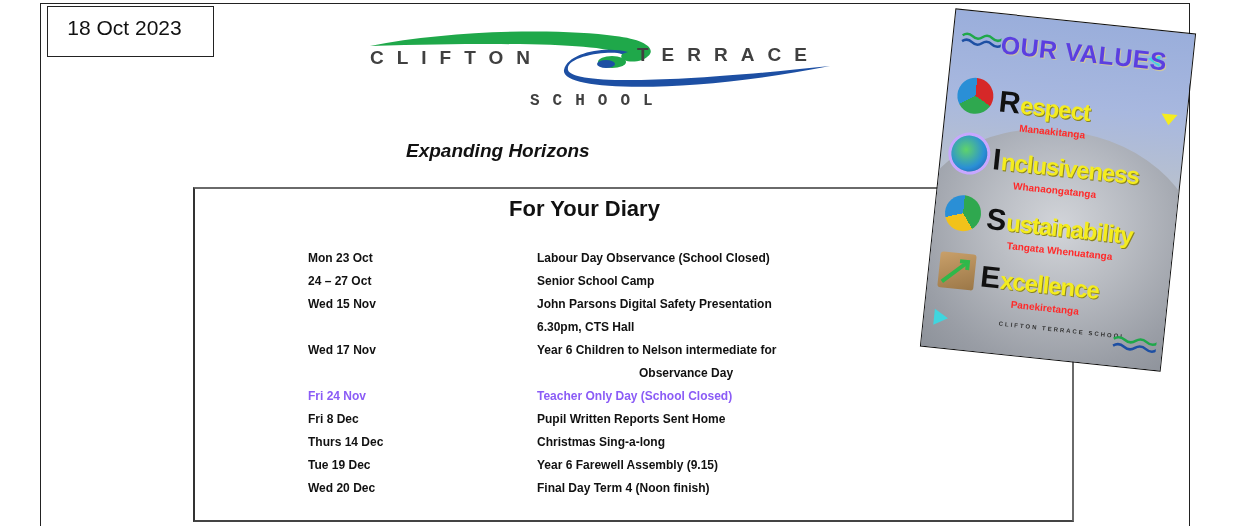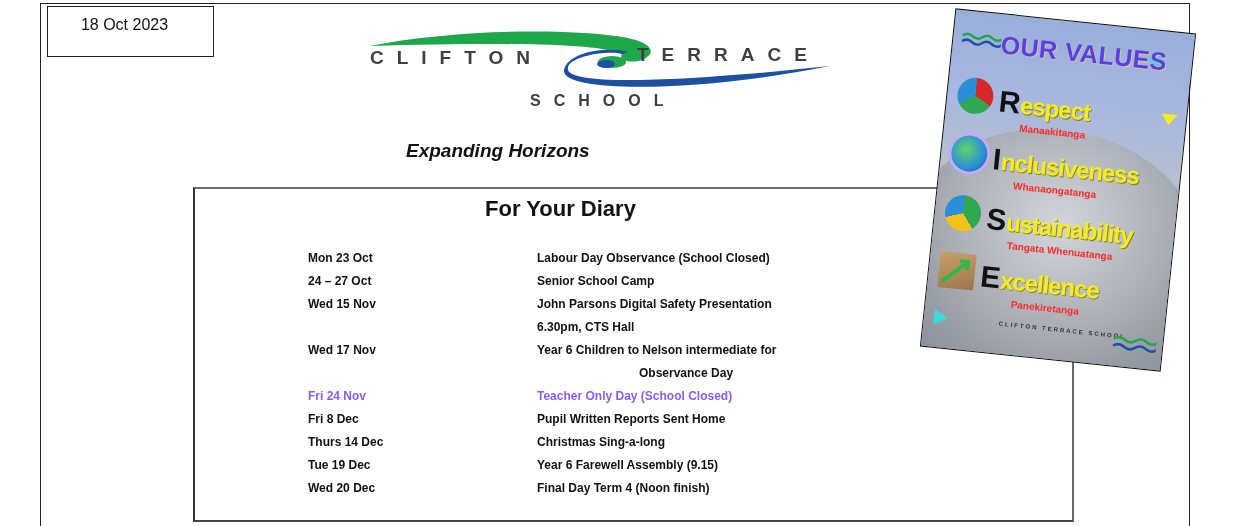--- a/index.html
+++ b/index.html
@@ -7,42 +7,42 @@
       width: 1240px; height: 526px; overflow: hidden; position: relative;
       background: #ffffff; font-family: "Liberation Sans", sans-serif; color: #111;
     }
     .page-border {
       position: absolute; left: 40px; top: 3px; width: 1150px; height: 540px;
       border: 1.5px solid #222; box-sizing: border-box;
     }
     .date-box {
       position: absolute; left: 47px; top: 6px; width: 167px; height: 51px;
       border: 1.5px solid #222; box-sizing: border-box;
-      font-size: 16px; padding-top: 9px; text-align: center; padding-right: 12px;
+      font-size: 21px; padding-top: 9px; text-align: center; padding-right: 12px;
     }
     .logo { position: absolute; left: 360px; top: 22px; width: 480px; height: 95px; }
     .logo svg { position: absolute; left: 0; top: 0; }
     .logo-word {
       position: absolute; font-weight: bold; font-size: 19px; letter-spacing: 13px; color: #404040;
     }
     .logo-word.clifton { left: 10px; top: 25px; }
     .logo-word.terrace { left: 277px; top: 22px; }
-    .logo-word.school { left: 170px; top: 70px; font-size: 16px; letter-spacing: 13px; }
+    .logo-word.school { left: 170px; top: 70px; font-size: 16px; letter-spacing: 13px; font-family: Liberation Mono, monospace; }
     .tagline {
       position: absolute; left: 406px; top: 140px; width: 400px; 
       font-size: 19px; font-style: italic; font-weight: bold;
     }
     .diary-box {
       position: absolute; left: 193px; top: 187px; width: 881px; height: 335px;
       border-top: 2px solid #6a6a6a; border-left: 2px solid #333; border-right: 2px solid #6a6a6a;
       border-bottom: 2px solid #444; box-sizing: border-box;
     }
     .diary-title {
       position: absolute; left: 193px; top: 196px; width: 735px; text-align: center;
-      font-size: 22px; font-weight: bold;
+      font-size: 22px; font-weight: bold; padding-left: 24px;
     }
     .diary-list { position: absolute; left: 270px; top: 247px; width: 700px; }
     .diary-row { display: flex; font-size: 12px; font-weight: bold; line-height: 23px; margin-left: 38px; }
     .diary-row .date { width: 229px; flex: none; }
     .diary-row .event { flex: 1; }
     .diary-row .cont { padding-left: 102px; }
     .diary-row.highlight { color: #8b5cf6; }
 
     .poster {
       position: absolute; left: 937px; top: 20px; width: 242px; height: 340px;

